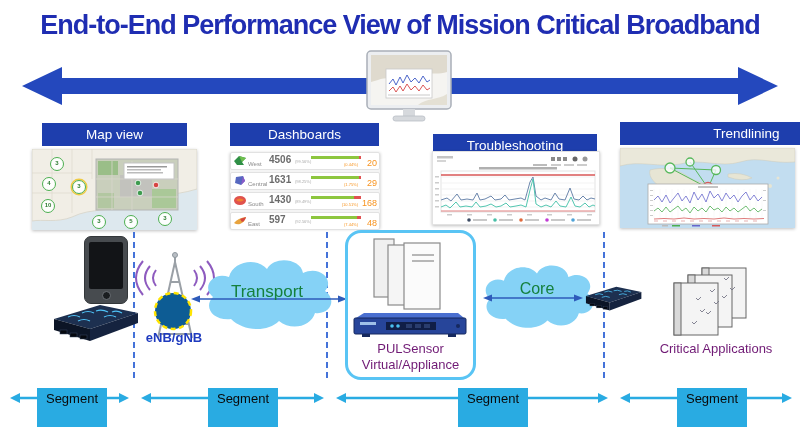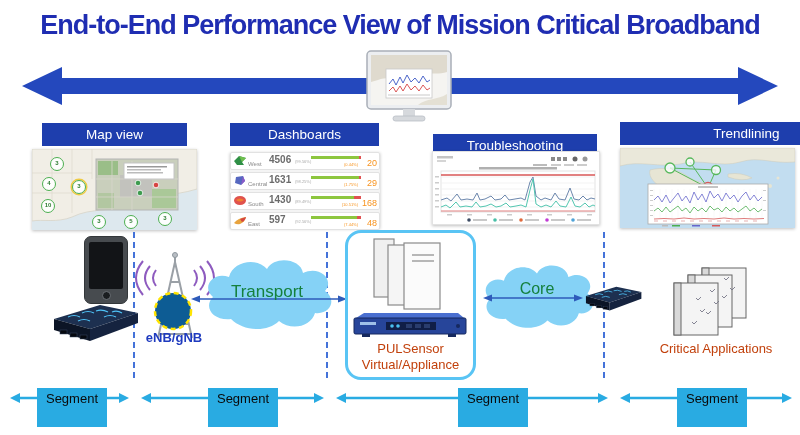--- a/index.html
+++ b/index.html
@@ -42,21 +42,21 @@
   
   #phone{left:84px;top:236px;width:42px;height:66px;background:#474B4F;border:1px solid #33373A;border-radius:7px;}
   #phone .scr{position:absolute;left:4px;top:5px;right:4px;bottom:14px;background:#121417;border-radius:2px;}
   #phone .hb{position:absolute;left:50%;bottom:3px;width:7px;height:7px;margin-left:-4.5px;border-radius:50%;
              background:#1A1D20;border:1px solid #6B7075;}
 
   
   .cloud-label{color:#15803d;text-align:center;}
 
   
-  .blue-label{color:#c2410c;text-align:center;font-size:13px;}
+  .blue-label{color:#701a75;text-align:center;font-size:13px;}
 
   #enb-label{left:128px;top:330px;width:92px;text-align:center;font-size:13px;font-weight:bold;color:#1F3BBF;}
 
   
   #puls-box{left:345px;top:230px;width:131px;height:150px;background:#fff;border:3px solid #59C4F4;border-radius:16px;box-sizing:border-box;}
 
   
   .seg-box{top:388px;width:70px;height:39px;background:#29ABE2;color:#0A0A0A;text-align:center;
            font-size:13px;line-height:21px;}
 </style>

